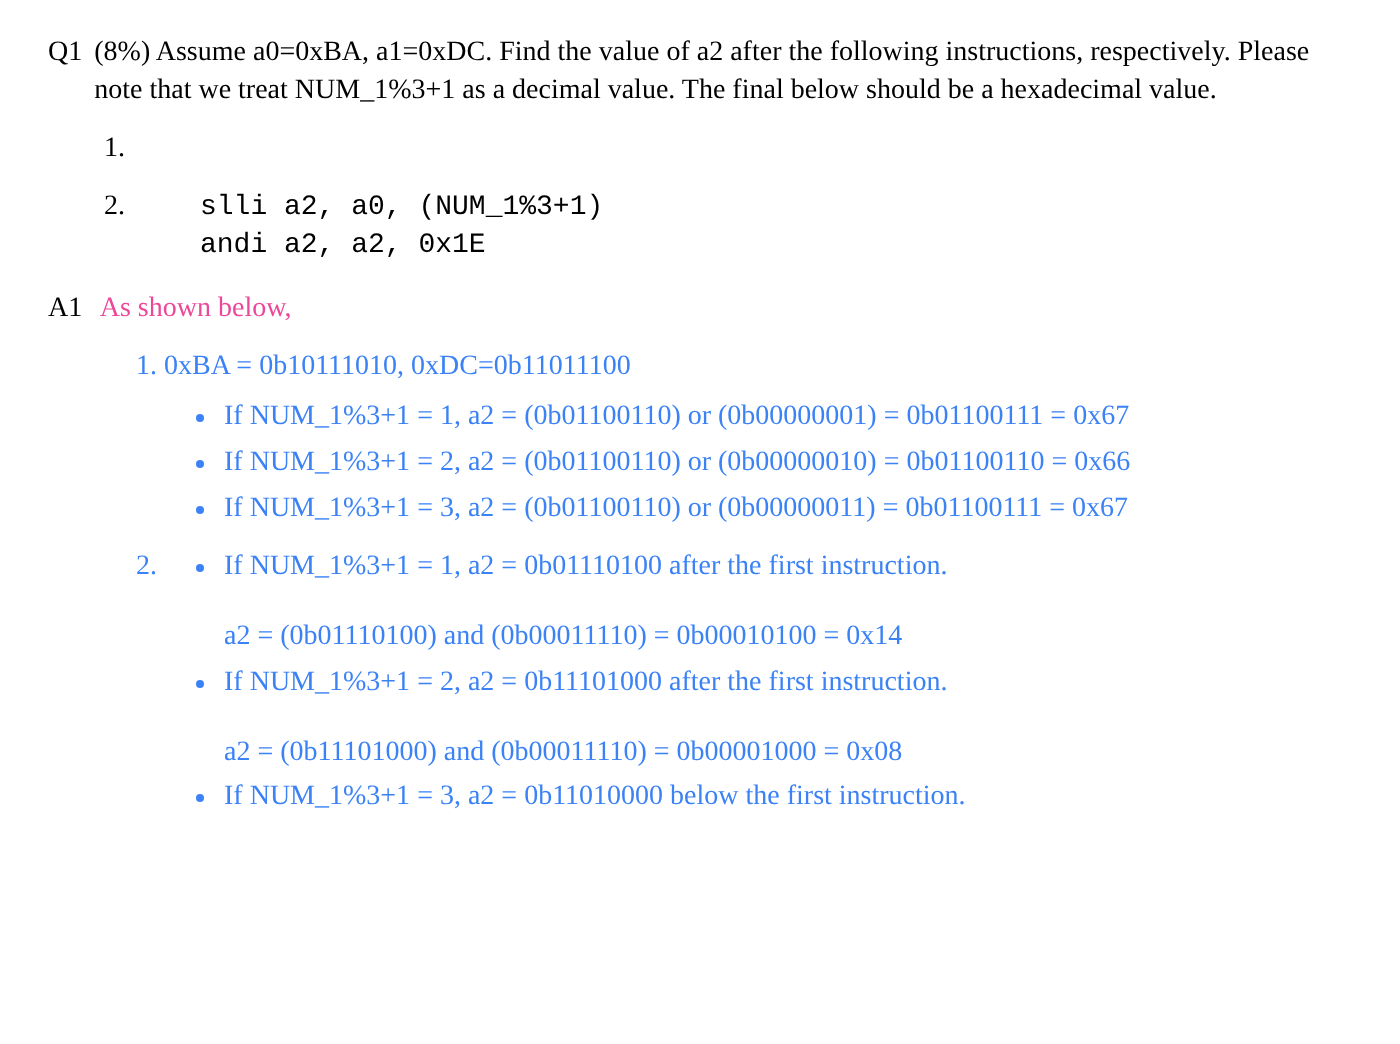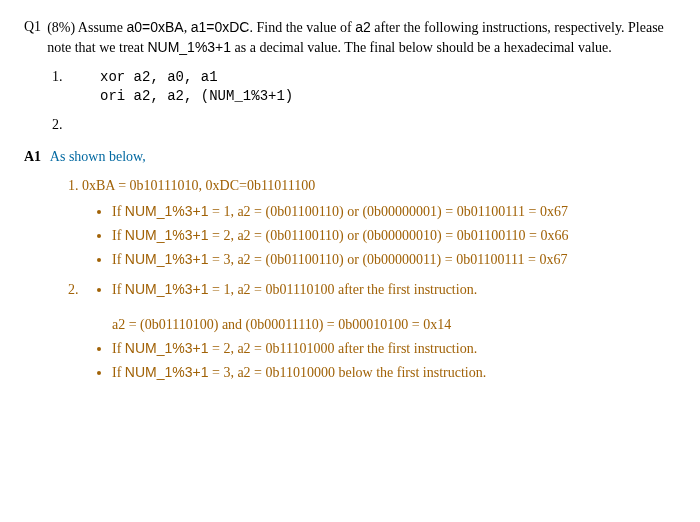--- a/index.html
+++ b/index.html
@@ -18,48 +18,48 @@
     }
     .q-label {
       font-weight: normal;
       margin-right: 6px;
       flex-shrink: 0;
     }
     .q-body {
       flex: 1;
     }
     .code {
-      font-family: Liberation Sans, sans-serif;
+      font-family: Liberation Serif, serif;
     }
     .instr-list {
       margin: 10px 0 14px 28px;
     }
     .instr-row {
       display: flex;
       align-items: flex-start;
       margin-bottom: 10px;
     }
     .instr-num {
       width: 48px;
     }
     .instr-code {
       font-family: "Courier New", Courier, monospace;
       white-space: pre;
     }
     .answer-label {
-      font-weight: bold;
+      font-weight: normal;
       margin-right: 6px;
     }
     .answer-text {
-      color: #0369a1;
+      color: #ec4899;
       margin-top: 48px;
     }
     .answer-block {
       margin-left: 34px;
-      color: #a16207;
+      color: #3b82f6;
     }
     .ans-ol {
       list-style: decimal;
       padding-left: 24px;
       margin: 10px 0;
     }
     .ans-ol > li {
       margin-bottom: 10px;
     }
     .bullets {
@@ -82,25 +82,25 @@
   <span class="q-label">Q1</span>
   <div class="q-body">
     <span>(8%)</span>
     <span>Assume </span><span class="code">a0=0xBA</span><span>, </span><span class="code">a1=0xDC</span><span>. Find the value of </span><span class="code">a2</span><span> after the following instructions, respectively. Please note that we treat </span><span class="code">NUM_1%3+1</span><span> as a decimal value. The final below should be a hexadecimal value.</span>
   </div>
 </div>
 
 <div class="instr-list">
   <div class="instr-row">
     <div class="instr-num">1.</div>
-    <div class="instr-code"><span>xor a2, a0, a1</span>
-<span>ori a2, a2, (NUM_1%3+1)</span></div>
   </div>
   <div class="instr-row">
     <div class="instr-num">2.</div>
+    <div class="instr-code"><span>slli a2, a0, (NUM_1%3+1)</span>
+<span>andi a2, a2, 0x1E</span></div>
   </div>
 </div>
 
 <div>
   <span class="answer-label">A1</span>
   <span class="answer-text">As shown below,</span>
 </div>
 
 <div class="answer-block">
   <ol class="ans-ol">
@@ -113,20 +113,21 @@
       </ul>
     </li>
     <li>
       <ul class="bullets">
         <li>
           <span>If </span><span class="code">NUM_1%3+1</span><span> = 1, a2 = 0b01110100 after the first instruction.</span>
           <div class="subline">a2 = (0b01110100) and (0b00011110) = 0b00010100 = 0x14</div>
         </li>
         <li>
           <span>If </span><span class="code">NUM_1%3+1</span><span> = 2, a2 = 0b11101000 after the first instruction.</span>
+          <div class="subline">a2 = (0b11101000) and (0b00011110) = 0b00001000 = 0x08</div>
         </li>
         <li>
           <span>If </span><span class="code">NUM_1%3+1</span><span> = 3, a2 = 0b11010000 below the first instruction.</span>
         </li>
       </ul>
     </li>
   </ol>
 </div>
 
 </body></html>

